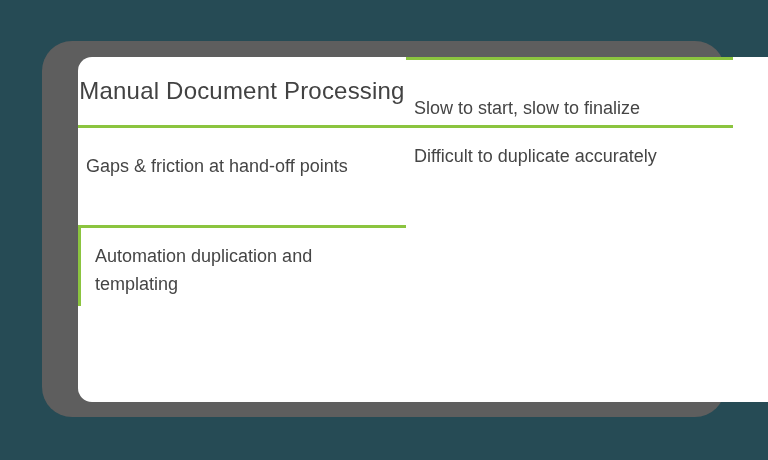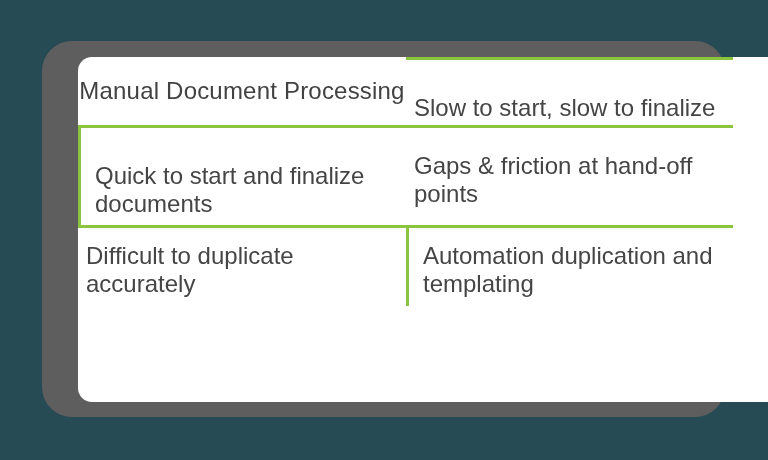--- a/index.html
+++ b/index.html
@@ -49,21 +49,21 @@
     display: flex;
     align-items: center;
     justify-content: center;
     font-size: 24px;
     letter-spacing: 0.2px;
     color: #424242;
     text-align: center;
   }
   .body-cell {
     border-top: 3px solid #8BC43F;
-    font-size: 24px;
+    font-size: 18px;
     line-height: 28px;
   }
   .col-left.body-cell {
     padding-left: 8px;
     padding-right: 4px;
   }
   .col-right.body-cell {
     padding-left: 14px;
     padding-right: 8px;
   }
@@ -78,23 +78,20 @@
   <div class="card-frame">
     <div class="panel">
 
       <div class="cell head col-left">
         <span>Manual Document Processing</span>
       </div>
 
       <div class="cell body-cell col-left r1">
         <span>Slow to start, slow to finalize</span>
       </div>
-      <div class="cell body-cell col-right r1">
-        <span>Quick to start and finalize documents</span>
-      </div>
 
       <div class="cell body-cell col-left r2">
         <span>Gaps &amp; friction at hand-off points</span>
       </div>
 
       <div class="cell body-cell col-left r3">
         <span>Difficult to duplicate accurately</span>
       </div>
       <div class="cell body-cell col-right r3">
         <span>Automation duplication and templating</span>

